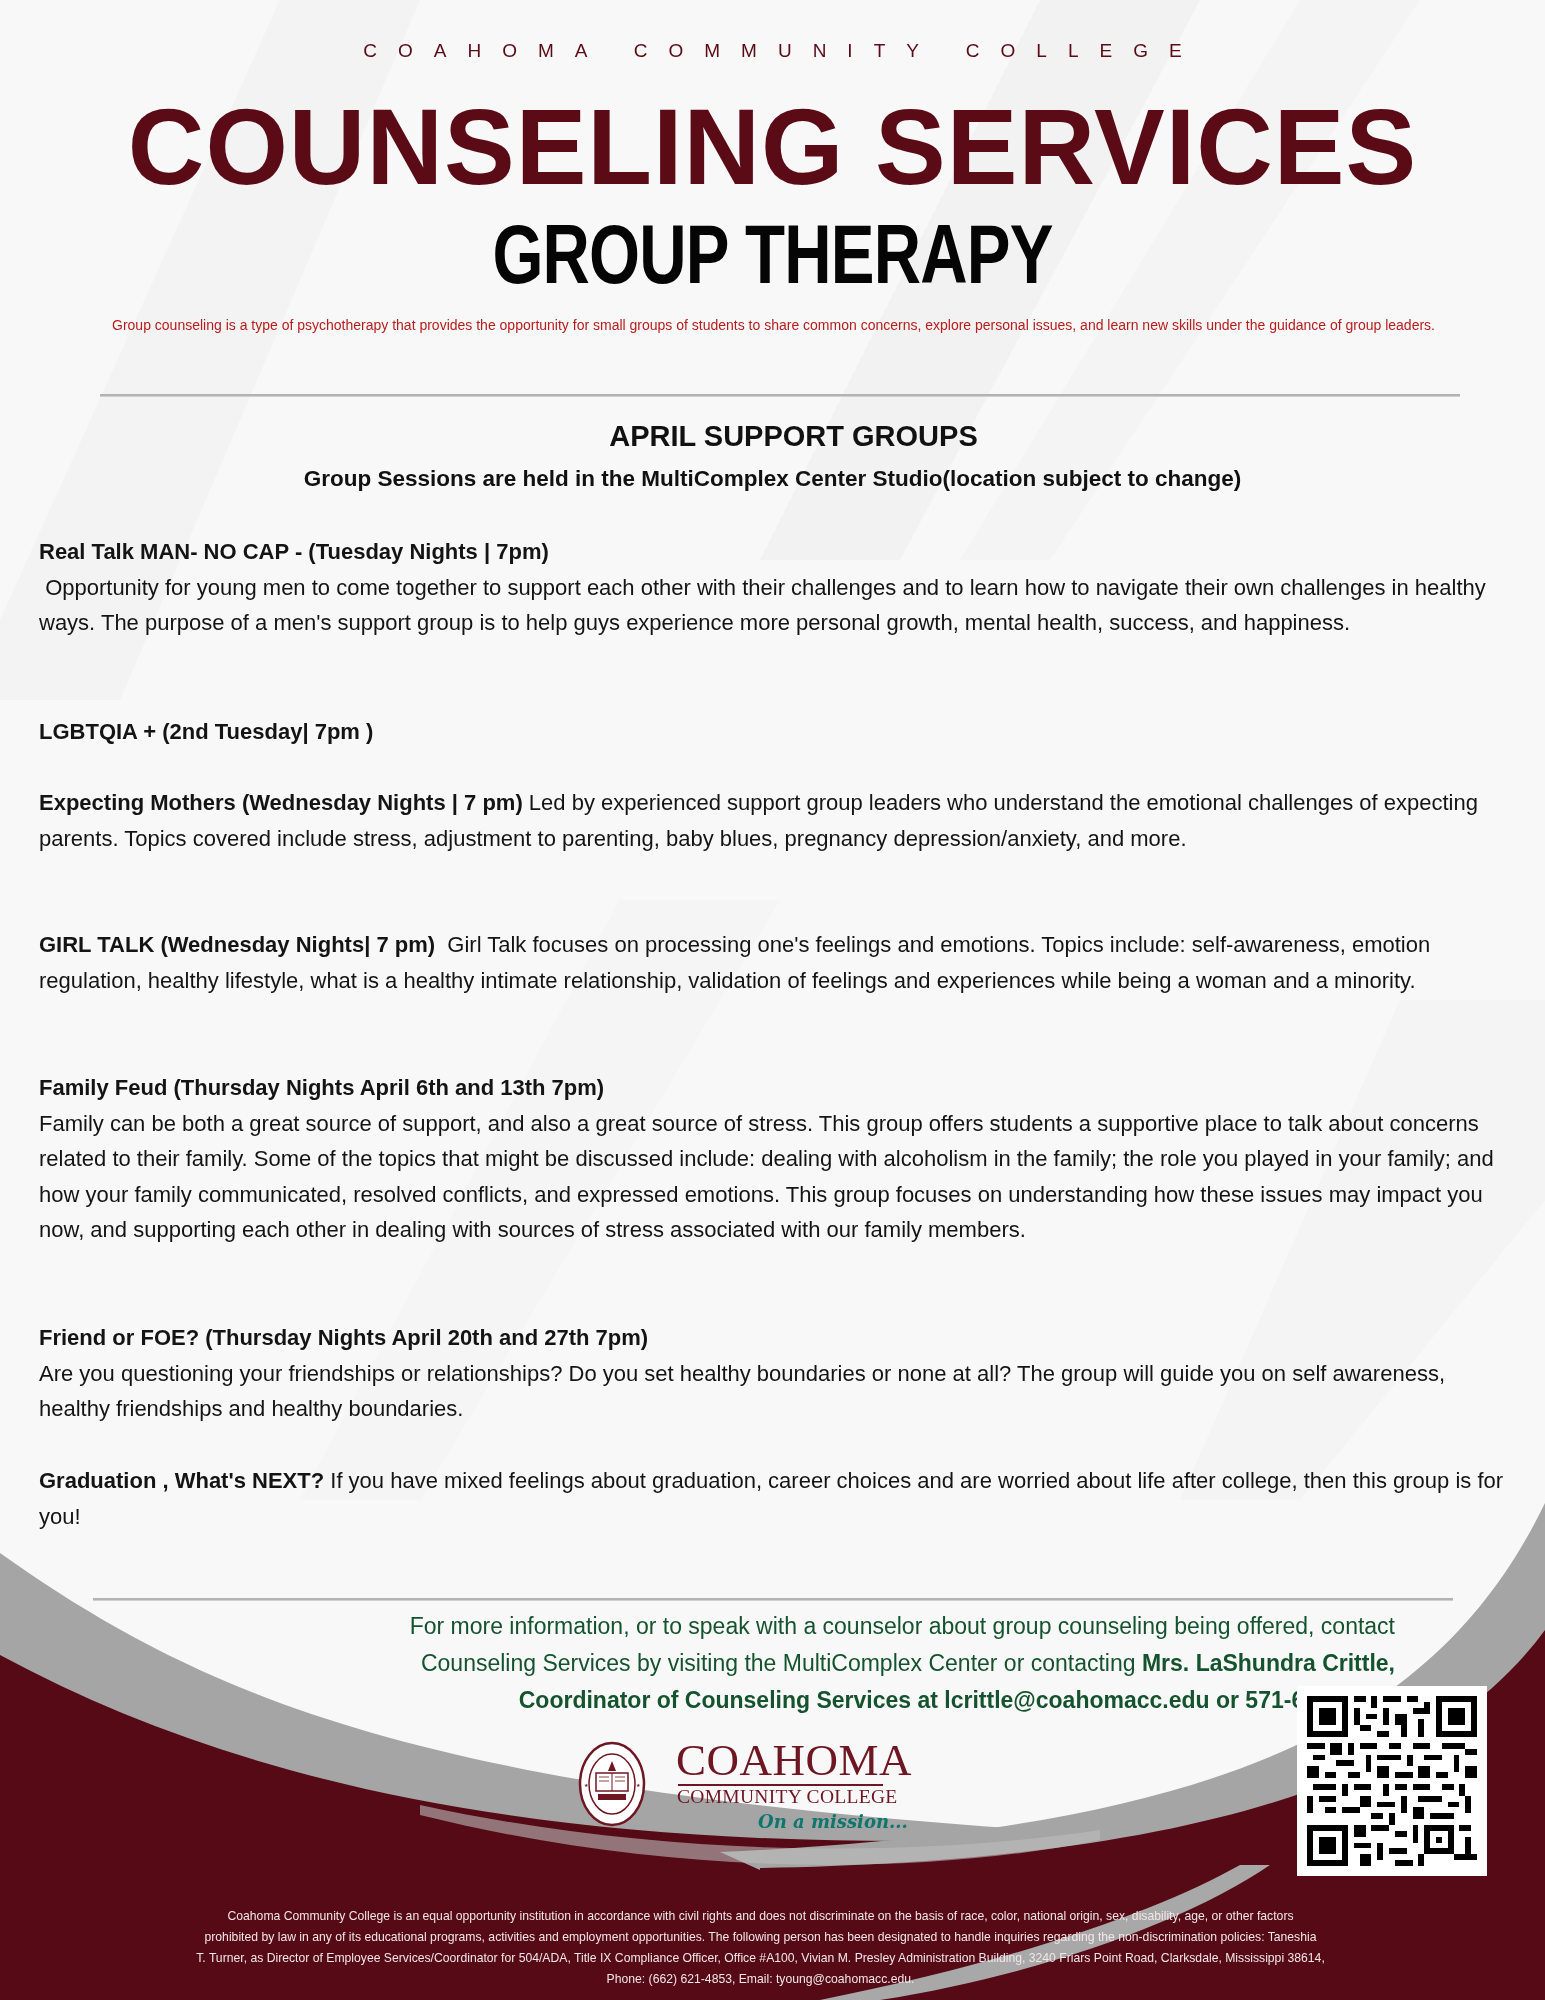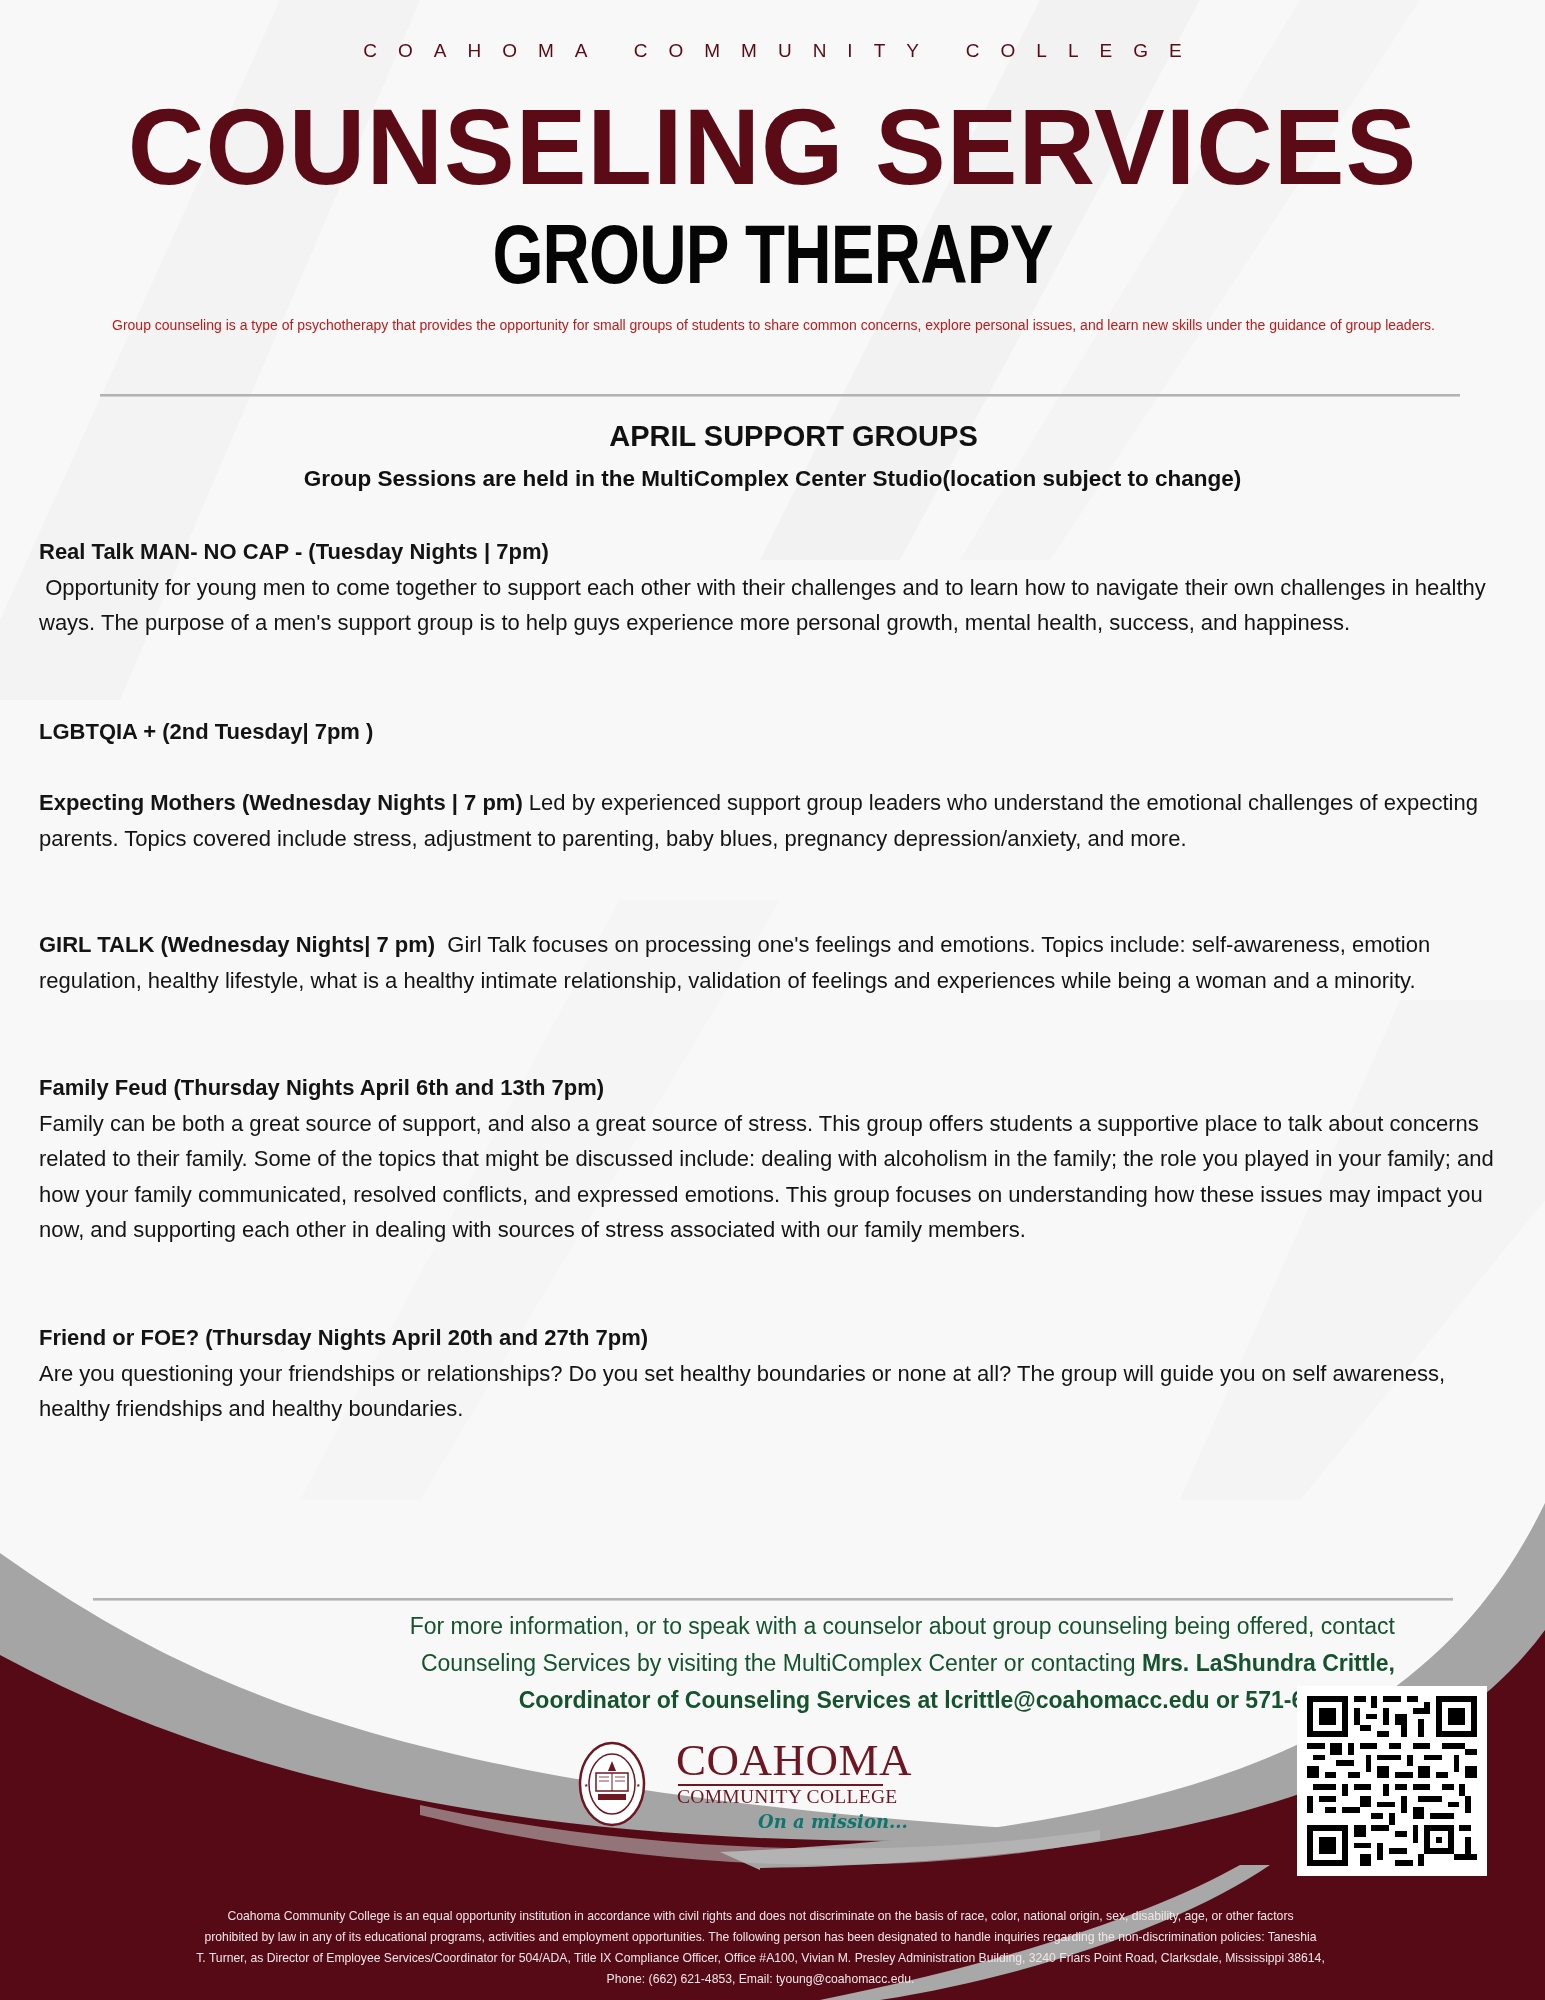--- a/index.html
+++ b/index.html
@@ -159,20 +159,24 @@
   <div class="group" style="top:1070px;">
     <span class="g-title g-block">Family Feud (Thursday Nights April 6th and 13th 7pm)</span>
     <span class="g-desc">Family can be both a great source of support, and also a great source of stress. This group offers students a supportive place to talk about concerns related to their family. Some of the topics that might be discussed include: dealing with alcoholism in the family; the role you played in your family; and how your family communicated, resolved conflicts, and expressed emotions. This group focuses on understanding how these issues may impact you now, and supporting each other in dealing with sources of stress associated with our family members.</span>
   </div>
 
   <div class="group" style="top:1320px;">
     <span class="g-title g-block">Friend or FOE? (Thursday Nights April 20th and 27th 7pm)</span>
     <span class="g-desc">Are you questioning your friendships or relationships? Do you set healthy boundaries or none at all? The group will guide you on self awareness, healthy friendships and healthy boundaries.</span>
   </div>
 
+  <div class="group" style="top:1463px;">
+    <span class="g-title">Graduation , What's NEXT?</span>
+    <span class="g-desc">If you have mixed feelings about graduation, career choices and are worried about life after college, then this group is for you!</span>
+  </div>
 
   <div class="divider bottom"></div>
 
   <div class="contact">
     <div>For more information, or to speak with a counselor about group counseling being offered, contact</div>
     <div>
       <span>Counseling Services by visiting the MultiComplex Center or contacting </span><b>Mrs. LaShundra Crittle,</b>
     </div>
     <div><b>Coordinator of Counseling Services at lcrittle@coahomacc.edu or 571-621-4858.</b></div>
   </div>

